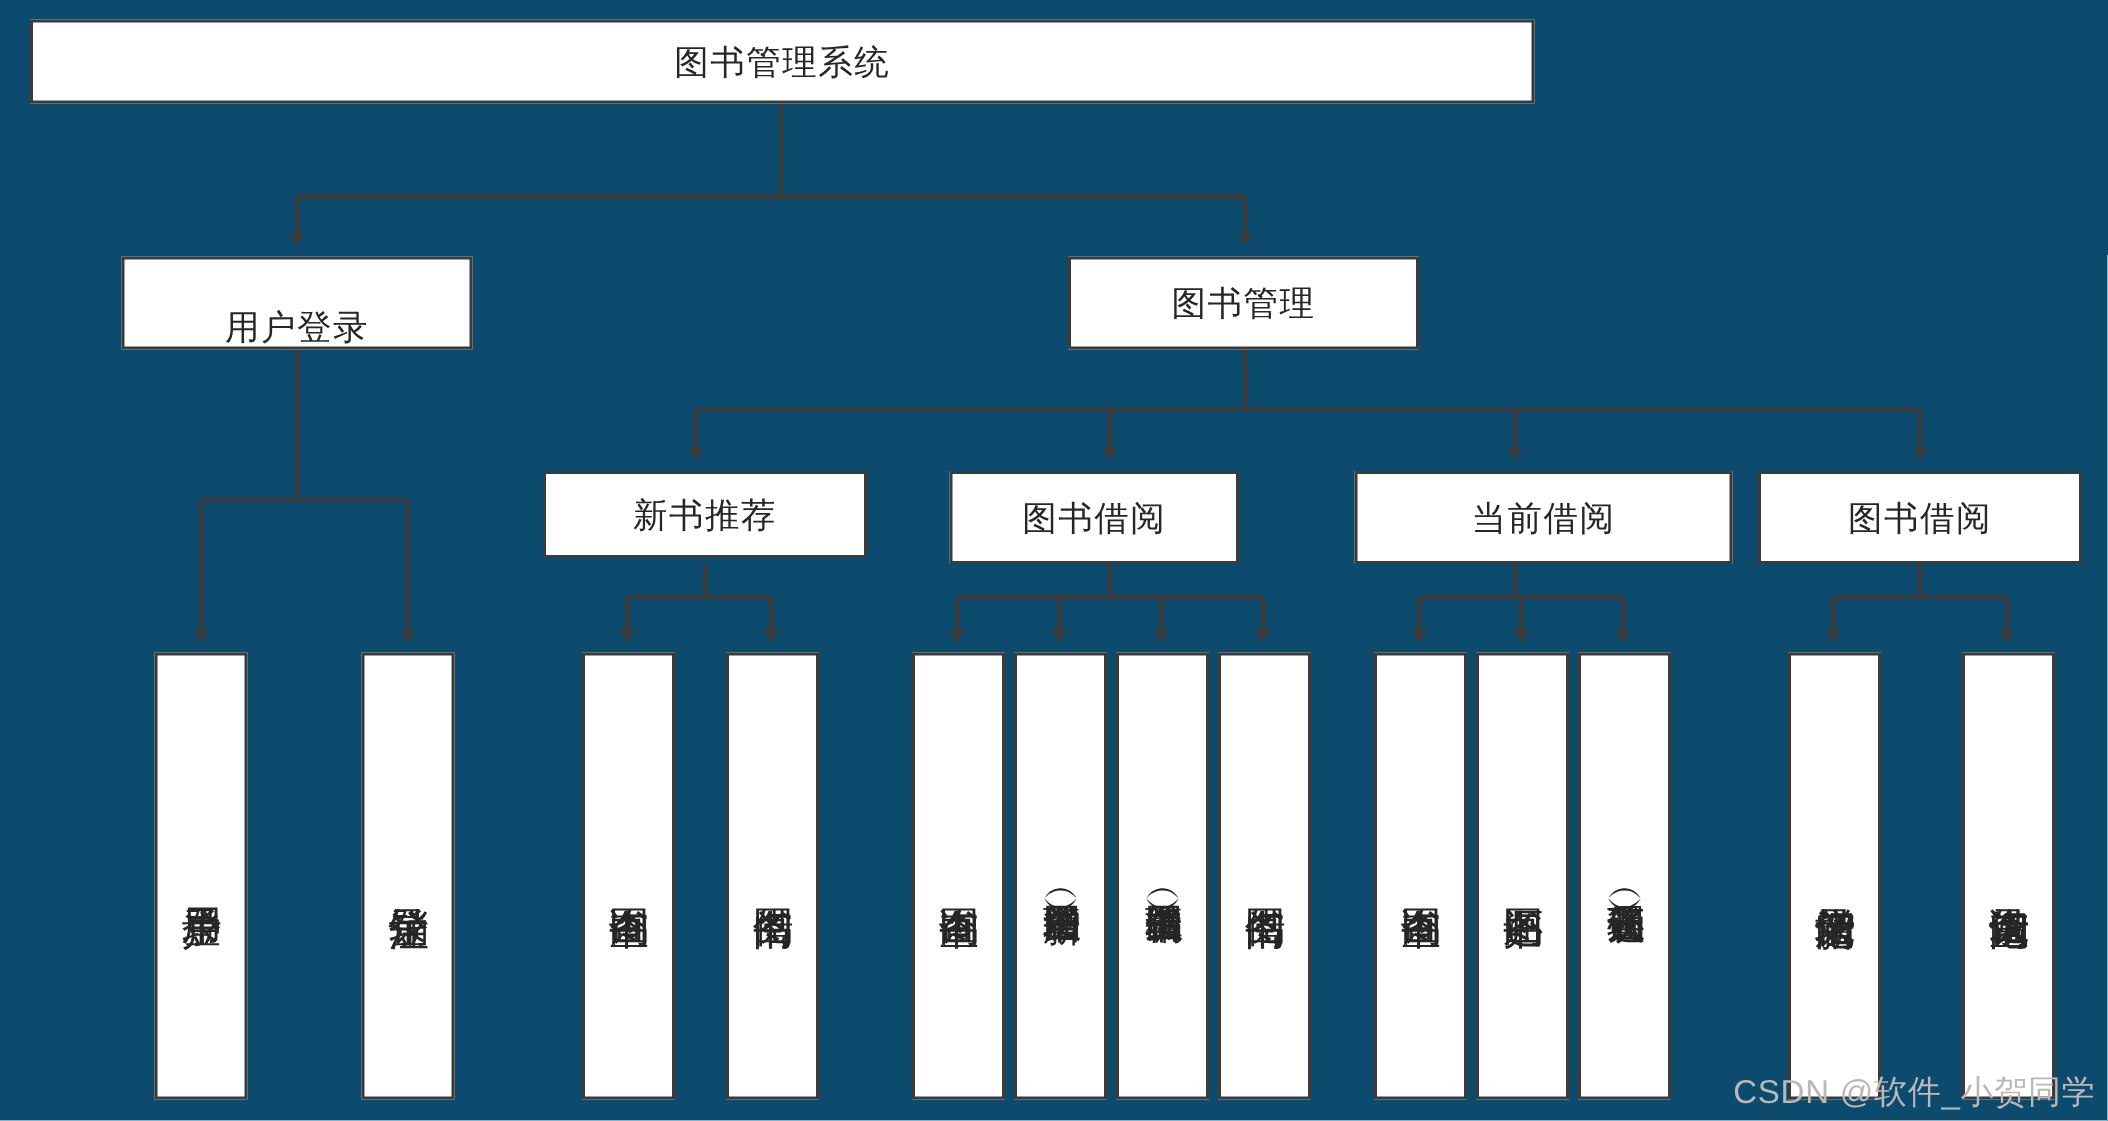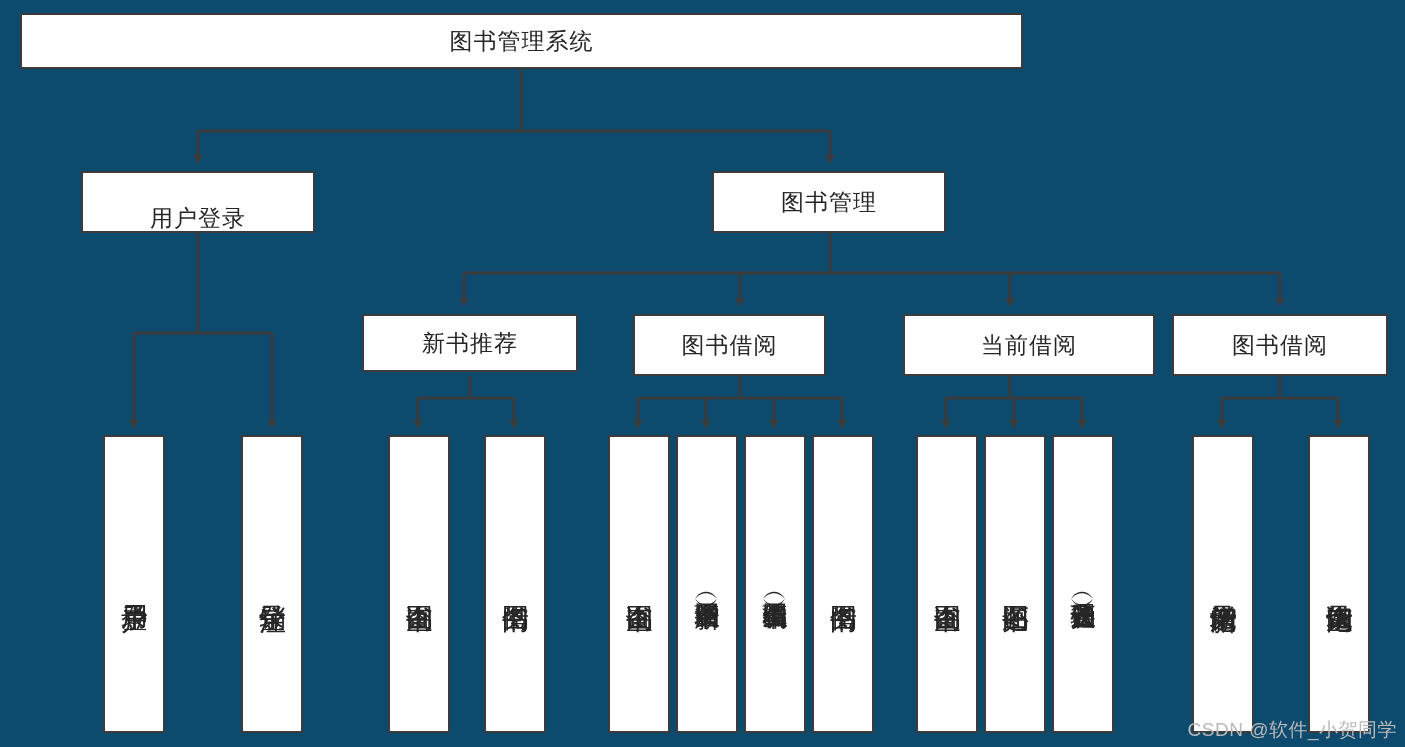--- a/index.html
+++ b/index.html
@@ -64,21 +64,21 @@
     white-space: nowrap;
   }
   .leaf-label.tall {
     font-size: 25px;
   }
   .watermark {
     position: absolute;
     right: 8px;
     bottom: 4px;
     color: #b9b9b9;
-    font-size: 19px;
+    font-size: 22px;
     letter-spacing: 0.5px;
     white-space: nowrap;
     z-index: 6;
     user-select: none;
     margin-top: 44px;
   }
 </style>
 </head>
 <body>
 

